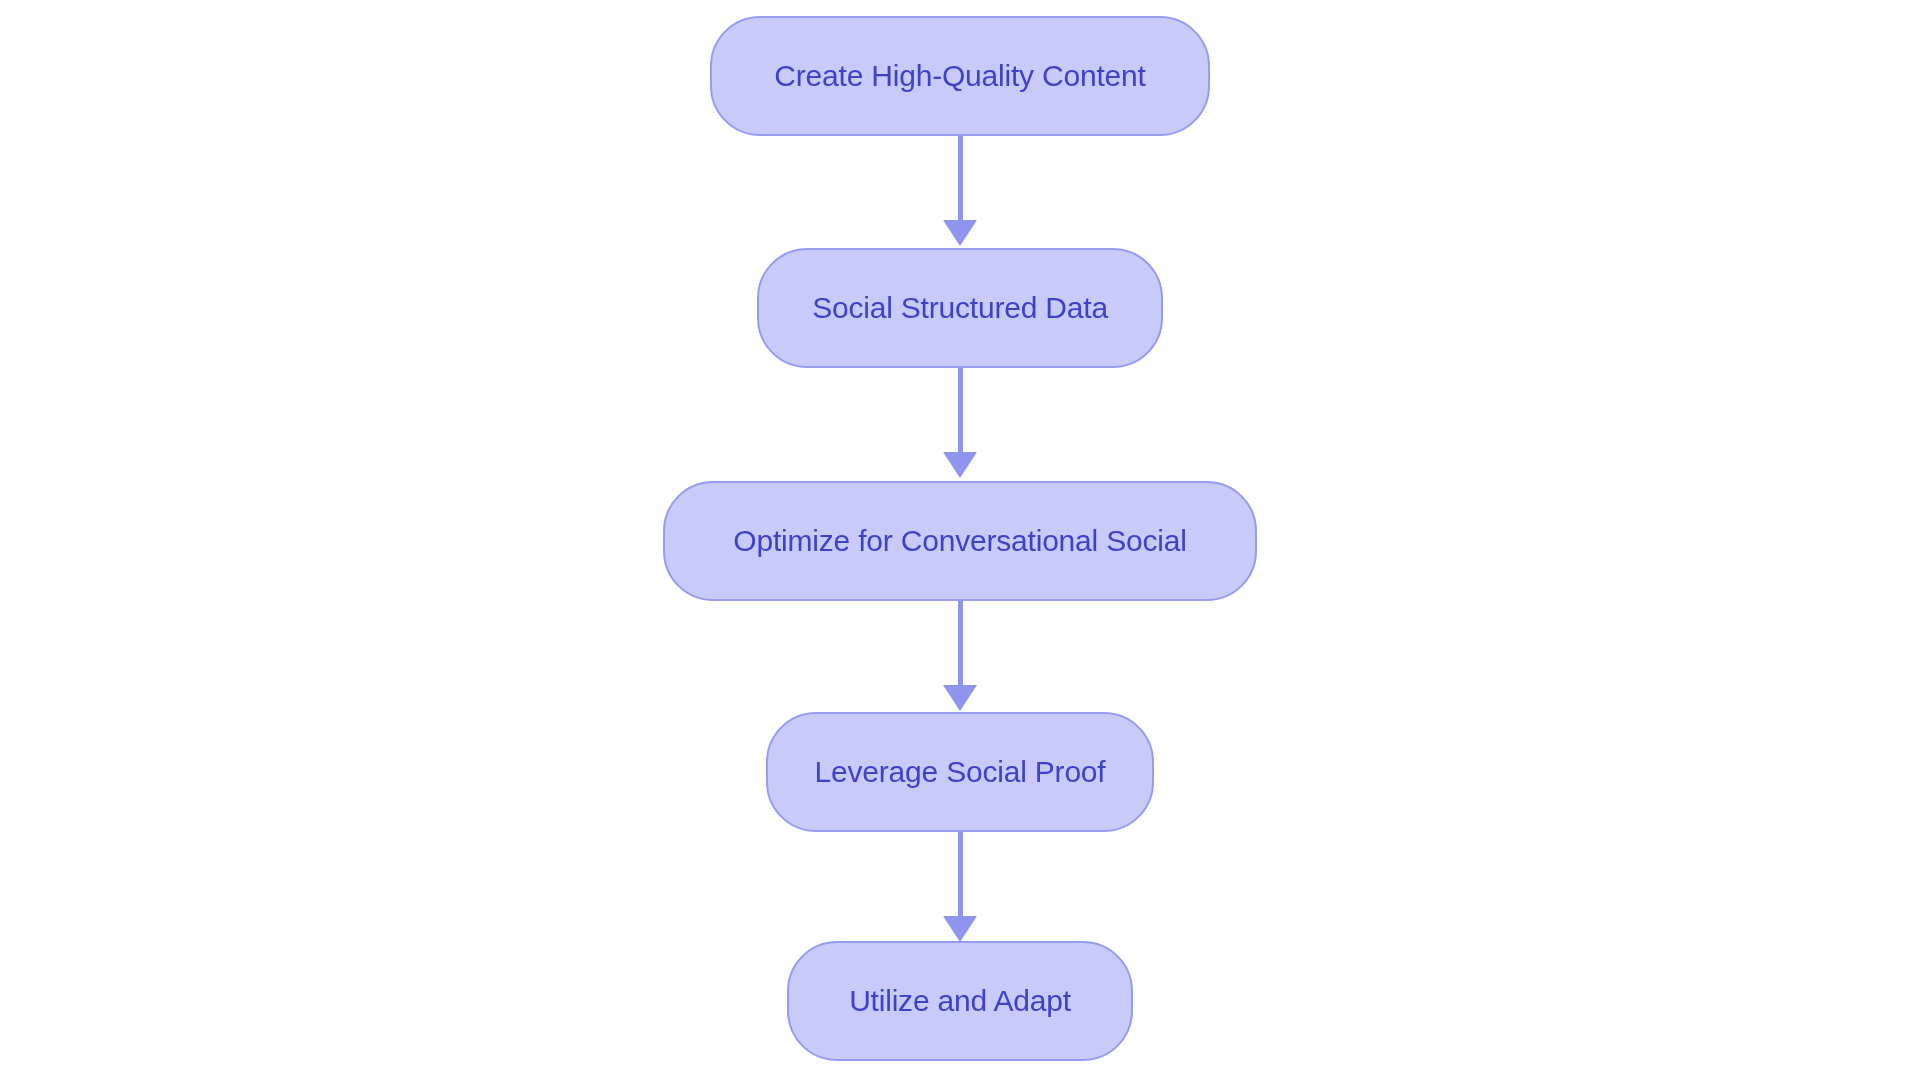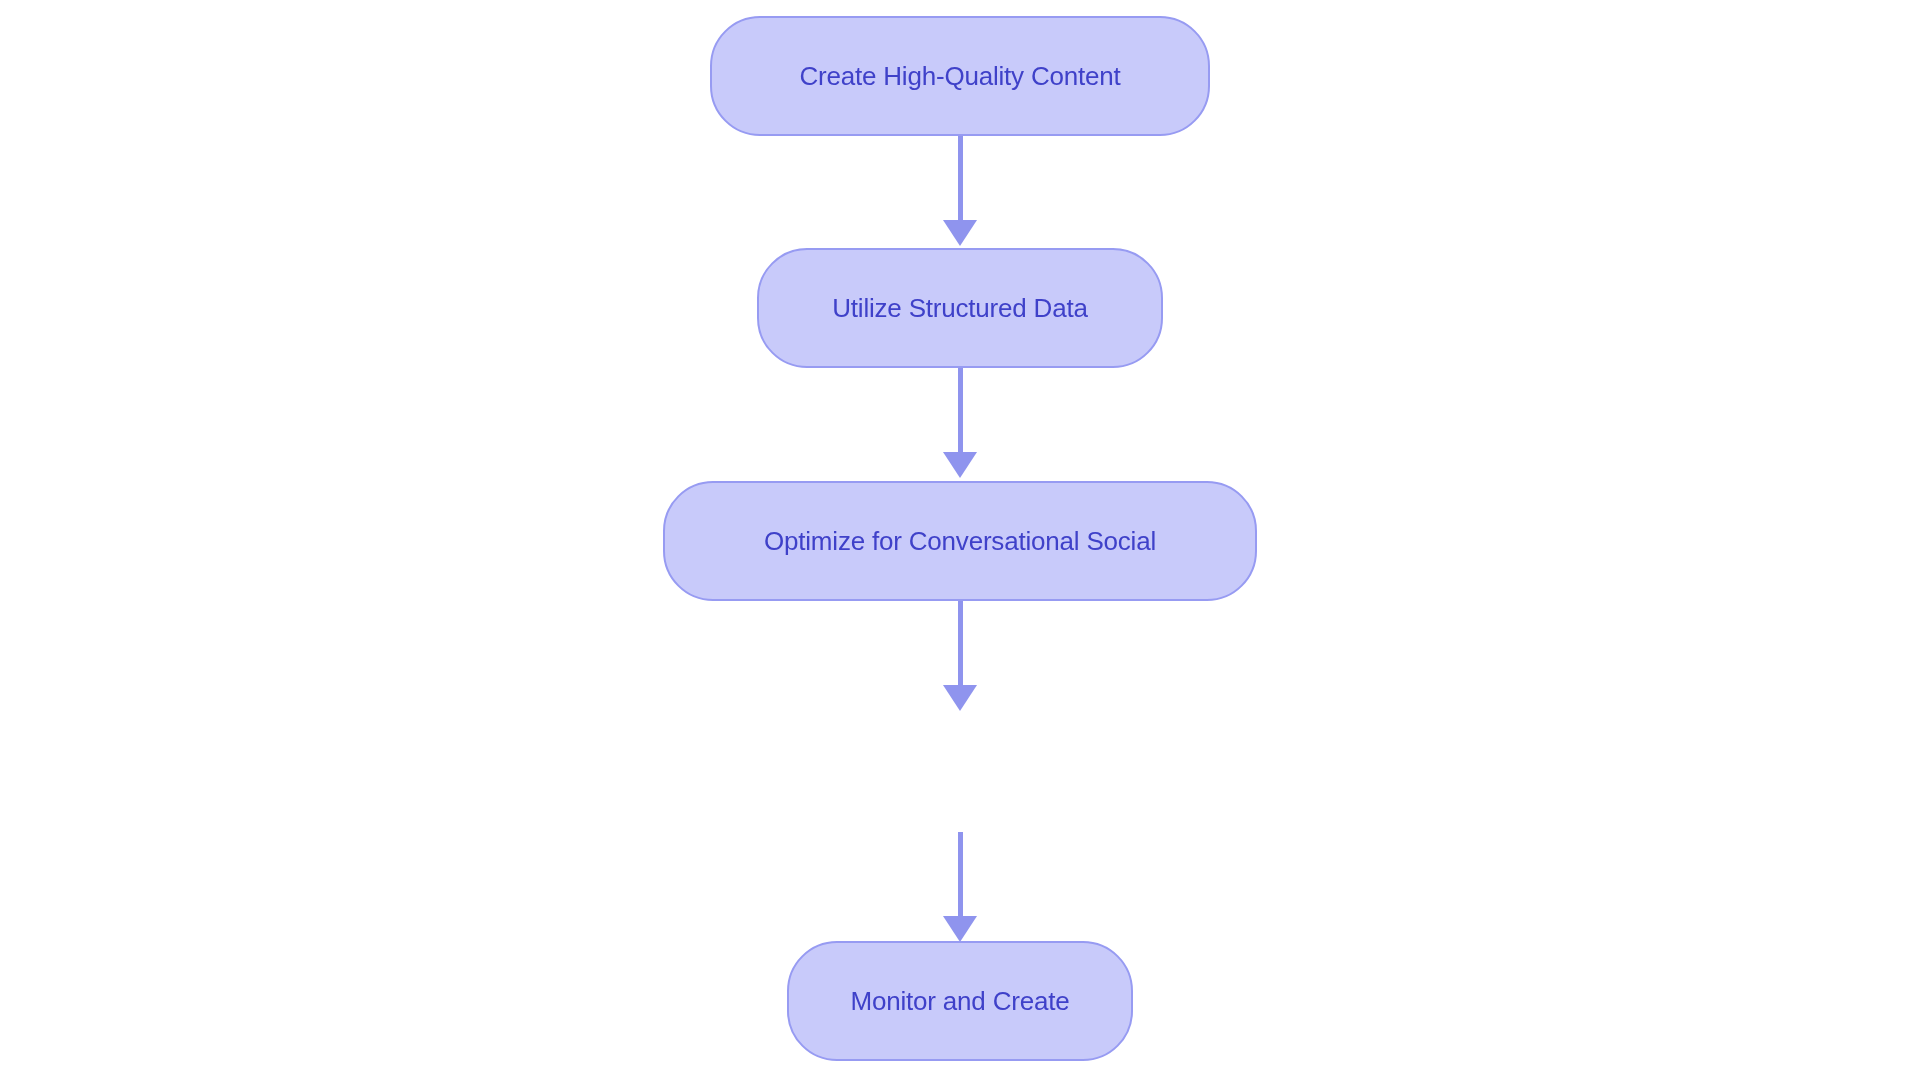--- a/index.html
+++ b/index.html
@@ -30,21 +30,21 @@
     height: 120px;
     border-radius: 50px;
     background: var(--node-fill);
     border: 2px solid var(--node-border);
     display: flex;
     align-items: center;
     justify-content: center;
     text-align: center;
   }
   .node-label {
-    font-size: 26px;
+    font-size: 30px;
     letter-spacing: -0.2px;
     color: var(--node-text);
     white-space: nowrap;
   }
   .node-1 { top: 16px;  width: 500px; }
   .node-2 { top: 248px; width: 406px; }
   .node-3 { top: 481px; width: 594px; }
   .node-4 { top: 712px; width: 388px; }
   .node-5 { top: 941px; width: 346px; }
 
@@ -81,40 +81,43 @@
   <div class="node node-1">
     <span class="node-label">Create High-Quality Content</span>
   </div>
 
   <div class="arrow arrow-1">
     <div class="shaft"></div>
     <div class="head"></div>
   </div>
 
   <div class="node node-2">
-    <span class="node-label">Utilize Structured Data</span>
+    <span class="node-label">Social Structured Data</span>
   </div>
 
   <div class="arrow arrow-2">
     <div class="shaft"></div>
     <div class="head"></div>
   </div>
 
   <div class="node node-3">
     <span class="node-label">Optimize for Conversational Social</span>
   </div>
 
   <div class="arrow arrow-3">
     <div class="shaft"></div>
     <div class="head"></div>
   </div>
 
+  <div class="node node-4">
+    <span class="node-label">Leverage Social Proof</span>
+  </div>
 
   <div class="arrow arrow-4">
     <div class="shaft"></div>
     <div class="head"></div>
   </div>
 
   <div class="node node-5">
-    <span class="node-label">Monitor and Create</span>
+    <span class="node-label">Utilize and Adapt</span>
   </div>
 
 </div>
 
 </body></html>

